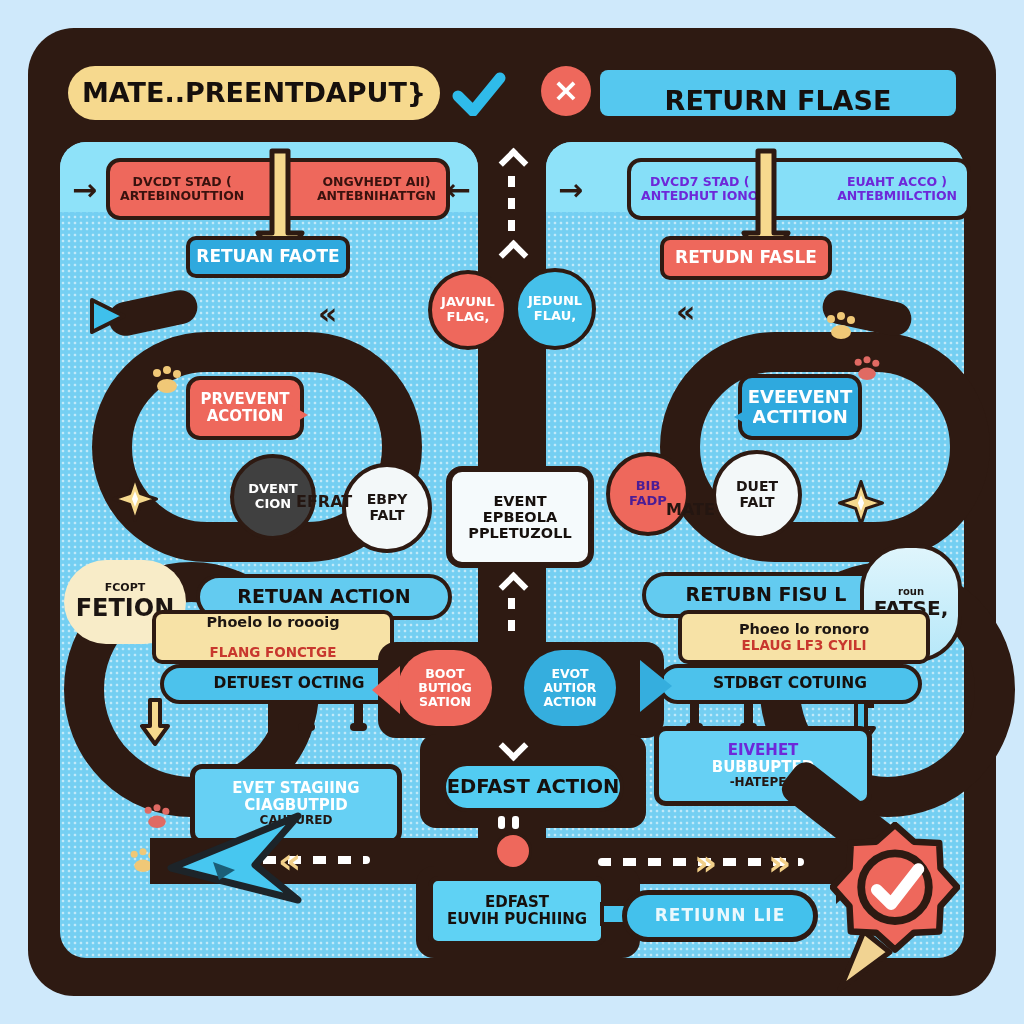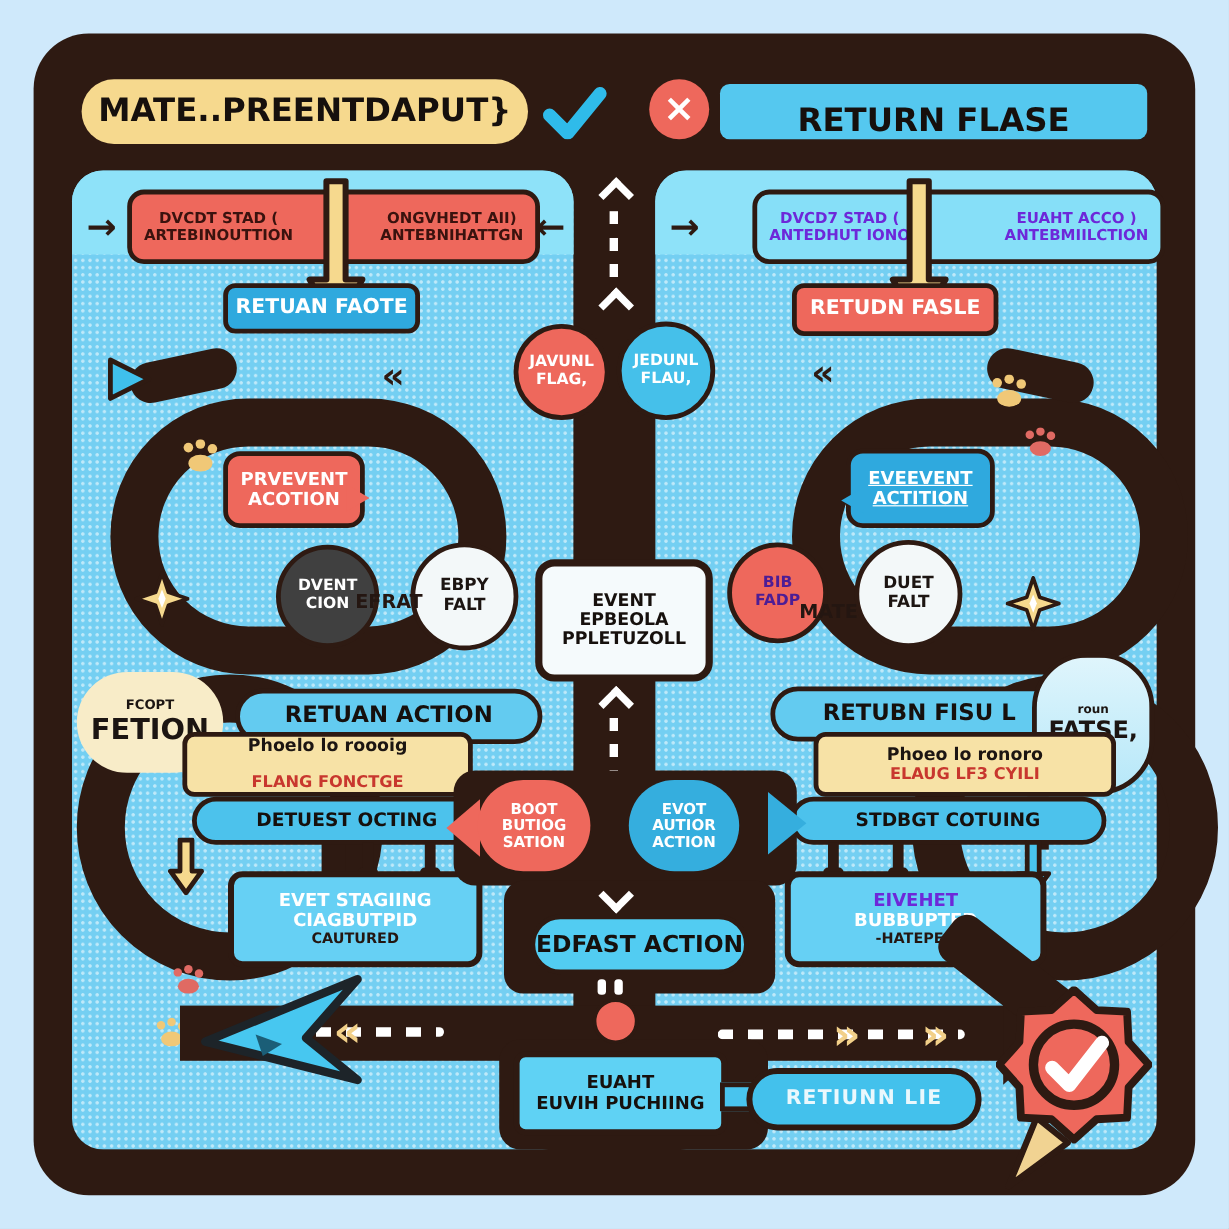--- a/index.html
+++ b/index.html
@@ -108,21 +108,21 @@
 
   <svg class="abs" style="left:112px;top:476px;" width="46" height="46" viewBox="0 0 60 60">
     <path d="M30 2 L37 23 L58 30 L37 37 L30 58 L23 37 L2 30 L23 23 Z" fill="#f6d98e" stroke="#2e1a12" stroke-width="4" stroke-linejoin="round"></path>
     <path d="M30 20 L34 30 L30 40 L26 30 Z" fill="#fff"></path>
   </svg>
 
   <div class="abs circ ctr b" style="left:230px;top:454px;width:86px;height:86px;background:#404040;color:#fff;font-size:13px;">
     <span>DVENT</span>
     <span>CION</span>
   </div>
-  <div class="abs circ ctr b" style="left:342px;top:452px;width:90px;height:90px;background:#f3f8f9;color:#1c1512;font-size:14px;">
+  <div class="abs circ ctr b" style="left:342px;top:463px;width:90px;height:90px;background:#f3f8f9;color:#1c1512;font-size:14px;">
     <span>EBPY</span>
     <span>FALT</span>
   </div>
   <div class="abs b" style="left:296px;top:492px;font-size:16px;color:#241611;">
     <span>EFRAT</span></div>
 
   <div class="abs ctr b" style="left:64px;top:560px;width:122px;height:84px;background:#f8ecc8;border-radius:44px;color:#1c1512;">
     <span style="font-size:11px;">FCOPT</span>
     <span style="font-size:24px;">FETION</span>
   </div>
@@ -139,21 +139,21 @@
   <div class="abs ctr b obox" style="left:160px;top:664px;width:258px;height:40px;background:#4cc2ec;border-radius:20px;font-size:15.5px;color:#16100d;">
     <span>DETUEST OCTING</span>
   </div>
   <div class="abs leg" style="left:302px;top:702px;"></div>
   <div class="abs leg" style="left:354px;top:702px;"></div>
 
   <svg class="abs" style="left:140px;top:698px;" width="30" height="48" viewBox="0 0 30 48">
     <path d="M10 2 h10 v26 h8 L15 46 L2 28 h8 z" fill="#f6d98e" stroke="#2e1a12" stroke-width="4" stroke-linejoin="round"></path>
   </svg>
 
-  <div class="abs ctr b" style="left:190px;top:726px;width:212px;height:80px;background:#66d0f4;border:5px solid #2e1a12;border-radius:12px;box-sizing:border-box;">
+  <div class="abs ctr b" style="left:190px;top:764px;width:212px;height:80px;background:#66d0f4;border:5px solid #2e1a12;border-radius:12px;box-sizing:border-box;">
     <span style="font-size:15px;color:#fff;">EVET STAGIING</span>
     <span style="font-size:15px;color:#fff;">CIAGBUTPID</span>
     <span style="font-size:12px;color:#241611;">CAUTURED</span>
   </div>
 
   <svg class="abs" style="left:142px;top:804px;" width="30" height="25" viewBox="0 0 34 28">
     <g fill="#e06a63">
         <circle cx="7" cy="7" r="4"></circle>
         <circle cx="17" cy="4" r="4"></circle>
         <circle cx="27" cy="8" r="4"></circle>
@@ -226,21 +226,21 @@
   <div class="abs ctr b obox" style="left:442px;top:762px;width:182px;height:50px;background:#52ccf2;border-radius:25px;font-size:19.5px;color:#16100d;z-index:3;">
     <span>EDFAST ACTION</span>
   </div>
   <div class="abs qd" style="left:498px;top:816px;z-index:3;"></div>
   <div class="abs qd" style="left:512px;top:816px;z-index:3;"></div>
 
   <div class="abs circ" style="left:494px;top:832px;width:38px;height:38px;background:#ee685c;border-width:3px;z-index:3;"></div>
 
   <div class="abs dark" style="left:416px;top:866px;width:224px;height:92px;border-radius:18px;z-index:2;"></div>
   <div class="abs ctr b" style="left:428px;top:876px;width:178px;height:70px;background:#5fd2f4;border:5px solid #2e1a12;border-radius:10px;box-sizing:border-box;font-size:15px;color:#16100d;z-index:3;">
-    <span>EUAHT</span>
+    <span>EDFAST</span>
     <span>EUVIH PUCHIING</span>
   </div>
   <div class="abs" style="left:600px;top:902px;width:28px;height:16px;background:#49c4ee;border:4px solid #2e1a12;z-index:3;"></div>
   <div class="abs ctr b" style="left:622px;top:890px;width:196px;height:52px;background:#43c1ec;border:5px solid #2e1a12;border-radius:26px;box-sizing:border-box;color:#eaf8fd;font-size:17px;letter-spacing:1px;z-index:3;">
     <span>RETIUNN LIE</span>
   </div>
 
   <svg class="abs" style="left:830px;top:822px;z-index:4;" width="130" height="172" viewBox="0 0 100 132">
     <polygon points="26,84 8,128 46,100" fill="#f1d392" stroke="#2e1a12" stroke-width="4" stroke-linejoin="round"></polygon>
     <polygon points="98,50 85,64.5 84,84 64.5,85 50,98 35.5,85 16,84 15,64.5 2,50 15,35.5 16,16 35.5,15 50,2 64.5,15 84,16 85,35.5" fill="#ee685c" stroke="#2e1a12" stroke-width="5" stroke-linejoin="round"></polygon>
@@ -284,21 +284,21 @@
   </svg>
   <svg class="abs" style="left:852px;top:356px;" width="30" height="25" viewBox="0 0 34 28">
     <g fill="#e06a63">
         <circle cx="7" cy="7" r="4"></circle>
         <circle cx="17" cy="4" r="4"></circle>
         <circle cx="27" cy="8" r="4"></circle>
         <ellipse cx="17" cy="20" rx="10" ry="7"></ellipse>
       </g>
   </svg>
 
-  <div class="abs bubble bubble-blue ctr b" style="left:705px;top:374px;width:124px;height:66px;font-size:15px;text-decoration:underline;">
+  <div class="abs bubble bubble-blue ctr b" style="left:738px;top:374px;width:124px;height:66px;font-size:18px;">
     <span>EVEEVENT</span>
     <span>ACTITION</span>
   </div>
 
   <div class="abs circ ctr b" style="left:606px;top:452px;width:84px;height:84px;background:#ee685c;color:#4c1d95;font-size:13px;">
     <span>BIB</span>
     <span>FADP</span>
   </div>
   <div class="abs circ ctr b" style="left:712px;top:450px;width:90px;height:90px;background:#f3f8f9;color:#1c1512;font-size:14px;">
     <span>DUET</span>

